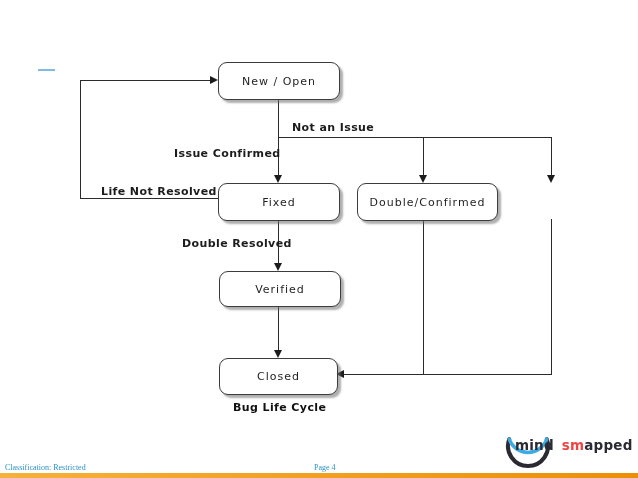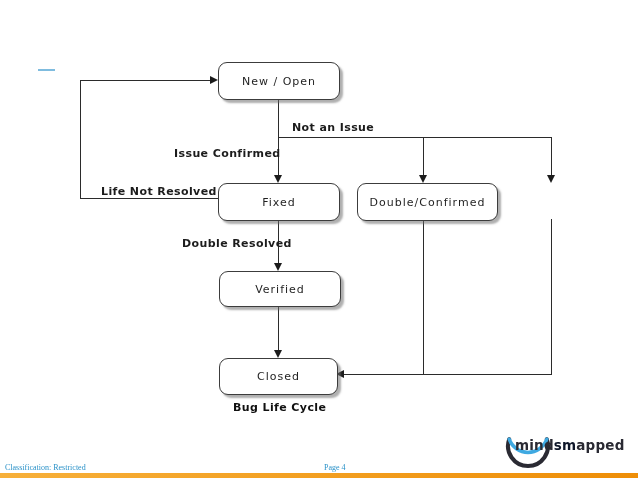--- a/index.html
+++ b/index.html
@@ -23,21 +23,21 @@
   
   .dash{position:absolute;left:38px;top:69px;width:17px;height:2px;background:#7fbcdf;}
   .footer-text{position:absolute;font-size:8px;color:#2991c8;font-family:Liberation Serif, serif;}
   .accent-bar{position:absolute;left:0;top:473px;width:638px;height:5px;
               background:linear-gradient(to right,#f7b03a,#ee8e07);}
   
   .logo{position:absolute;left:504px;top:421px;width:134px;height:52px;}
   .logo svg{position:absolute;left:0;top:0;}
   .logo-text{position:absolute;left:11px;top:16px;font-size:13.5px;font-weight:bold;
              letter-spacing:0.2px;color:#2a2a33;white-space:nowrap;}
-  .logo-text .blue{color:#0f172a;}
+  .logo-text .blue{color:#ef4444;padding-left:8px;}
 </style>
 </head>
 <body>
 
 <div class="slide">
 
   <div class="dash"></div>
 
   <div class="line" style="left:80px;top:80px;width:1px;height:119px;"></div>
   <div class="line" style="left:80px;top:80px;width:131px;height:1px;"></div>
@@ -82,21 +82,21 @@
   </div>
 
   <div class="elabel" style="left:292px;top:121px;">Not an Issue</div>
   <div class="elabel" style="left:174px;top:147px;">Issue Confirmed</div>
   <div class="elabel" style="left:101px;top:185px;">Life Not Resolved</div>
   <div class="elabel" style="left:182px;top:237px;">Double Resolved</div>
 
   <div class="dtitle" style="left:233px;top:401px;">Bug Life Cycle</div>
 
   <div class="footer-text" style="left:5px;top:463px;">Classification: Restricted</div>
-  <div class="footer-text" style="left:316px;top:463px;padding-left:8px;">Page 4</div>
+  <div class="footer-text" style="left:306px;top:463px;padding-left:8px;">Page 4</div>
 
   <div class="logo">
     <svg width="50" height="52" viewBox="0 0 50 52">
       <path d="M 42.8 18.2 A 20 20 0 1 1 5.2 18.2" fill="none" stroke="#2a2a33" stroke-width="4" stroke-linecap="round"></path>
       <path d="M 5.2 18.2 A 20 20 0 0 0 42.8 18.2" fill="none" stroke="#3fa9e1" stroke-width="3.5" stroke-linecap="round"></path>
     </svg>
     <div class="logo-text"><span>mind</span><span class="blue">sm</span><span>apped</span></div>
   </div>
 
   <div class="accent-bar"></div>

